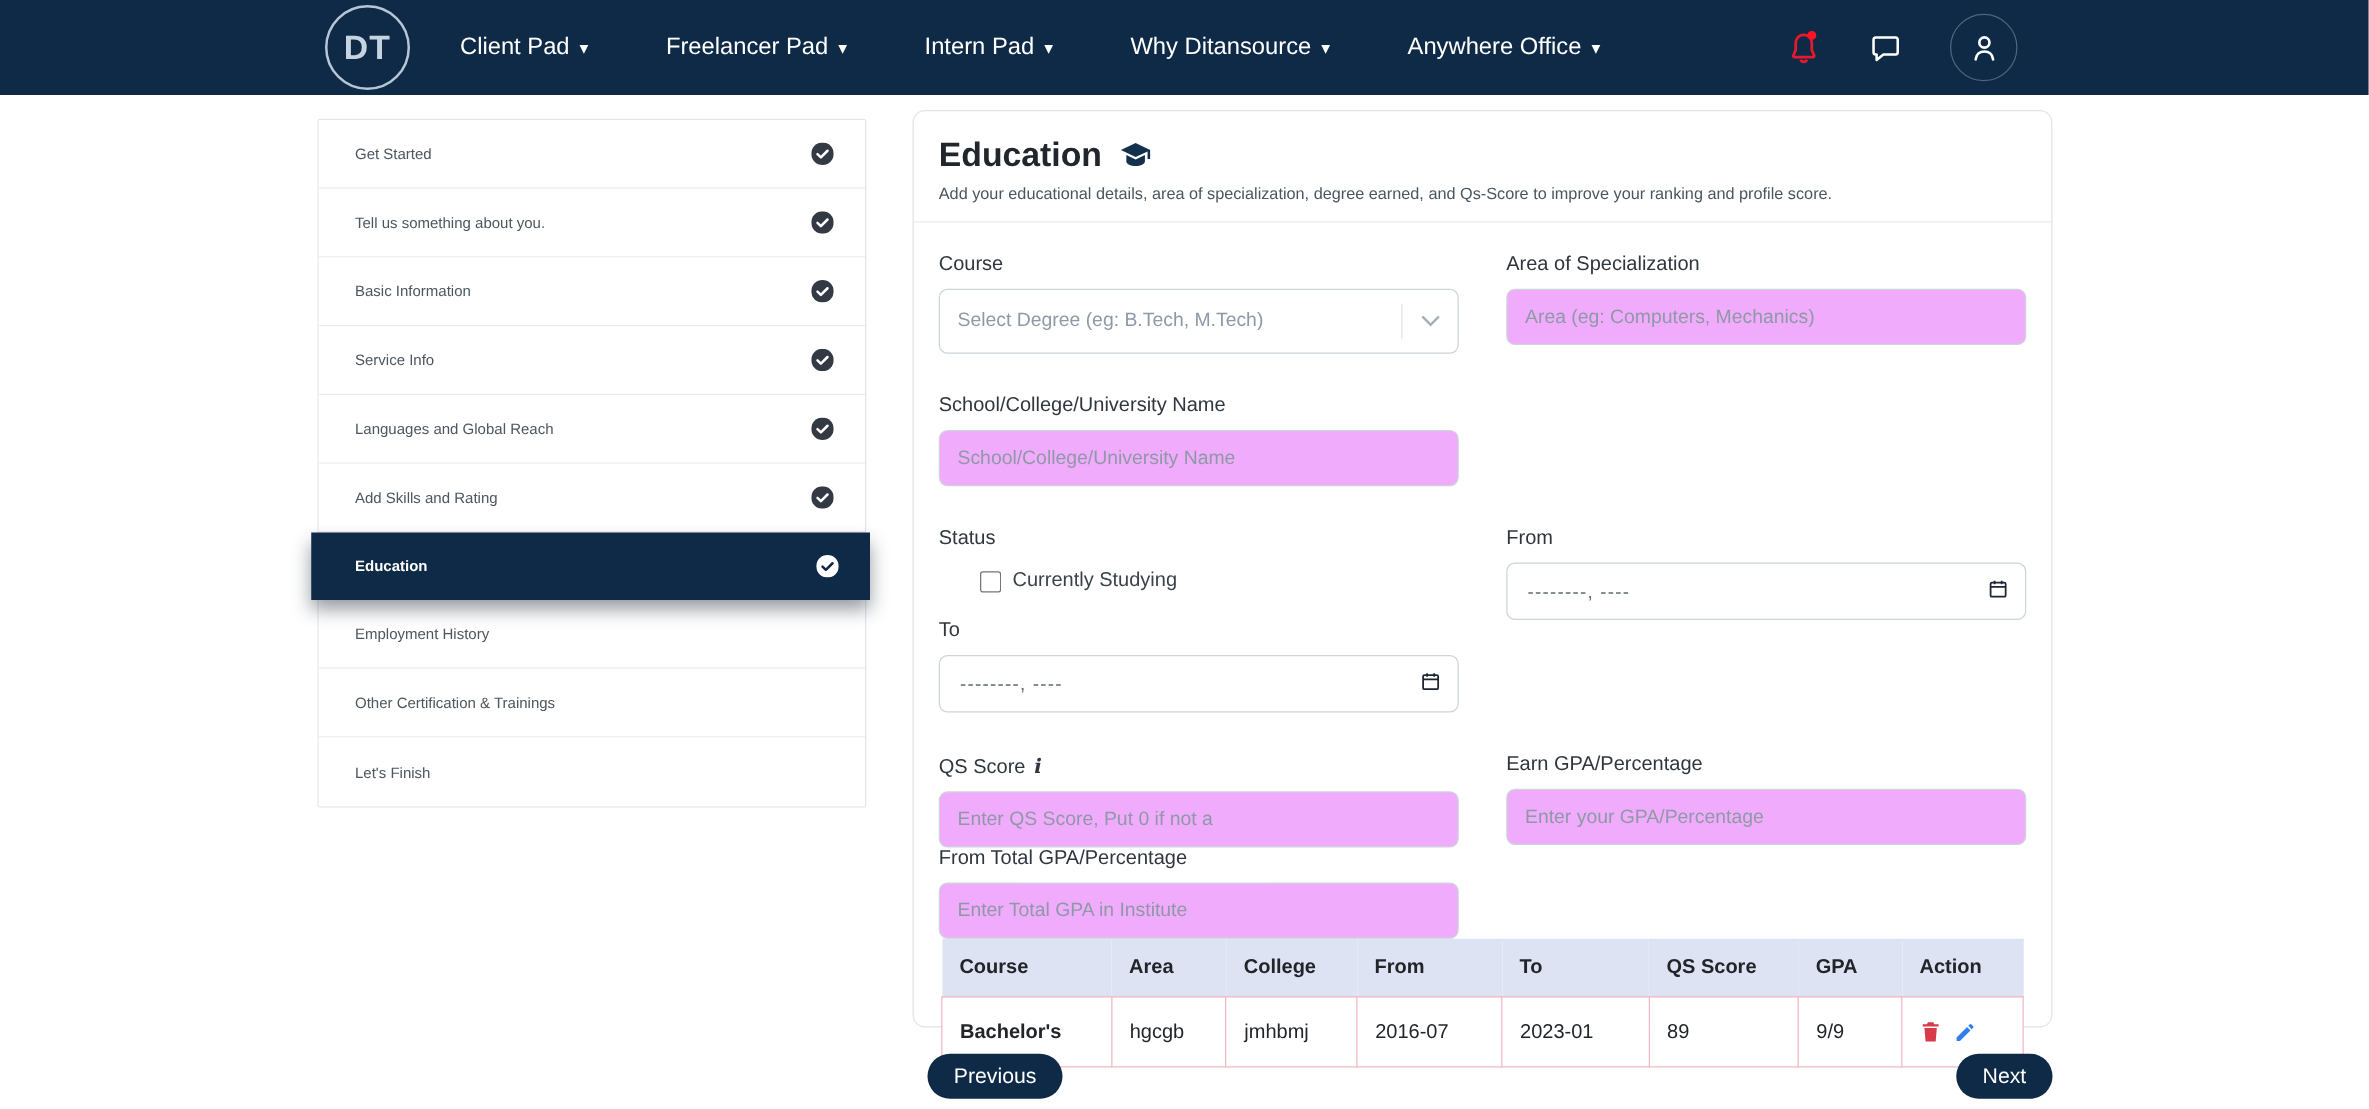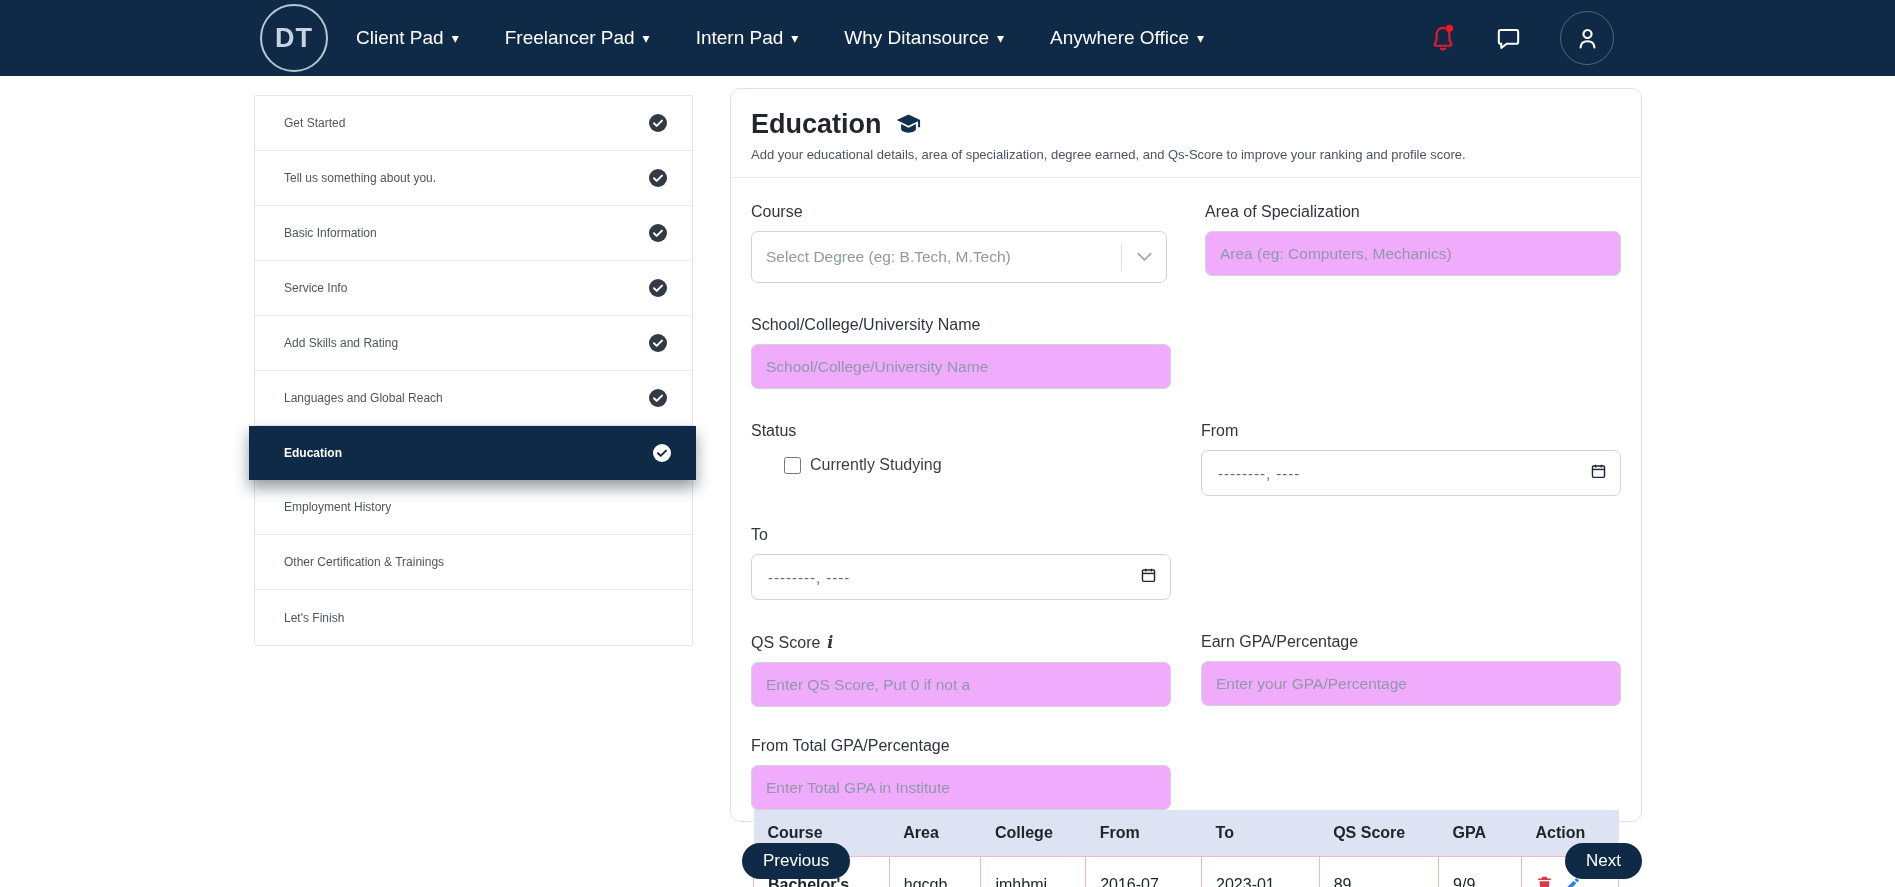--- a/index.html
+++ b/index.html
@@ -13,21 +13,21 @@
   .navbar {
     position:absolute; top:0; left:0; width:1895px; height:76px;
     background:#0e2a46; display:flex; align-items:center;
     padding:0 281px 0 260px;
   }
   .logo {
     width:68px; height:68px; border:2px solid #b6c6d6; border-radius:50%;
     display:flex; align-items:center; justify-content:center; flex:0 0 auto;
     color:#c6d4e2; font-weight:700; font-size:27px; letter-spacing:1px;
   }
-  .nav-menu { display:flex; align-items:flex-start; gap:46px; margin-left:28px; }
+  .nav-menu { display:flex; align-items:flex-start; gap:62px; margin-left:40px; }
   .nav-item {
     color:#ffffff; font-size:19px; font-weight:500; display:flex;
     align-items:center; gap:8px; cursor:pointer; white-space:nowrap;
   }
   .caret { font-size:14px; line-height:1; color:#ffffff; }
   .nav-icons { margin-left:auto; display:flex; align-items:center; gap:38px; }
   .icon-btn { display:flex; align-items:center; justify-content:center; cursor:pointer; }
   .avatar-circle {
     width:54px; height:54px; border-radius:50%; border:1px solid rgba(255,255,255,.28);
     display:flex; align-items:center; justify-content:center;
@@ -67,21 +67,21 @@
     font-size:27px; font-weight:700; color:#20262c;
     display:flex; align-items:center; gap:13px;
   }
   .grad-icon { display:flex; align-items:center; }
   .subtitle { font-size:13px; color:#4a5560; margin-top:7px; }
 
   .form-area { padding:25px 20px 0; }
   .form-label { font-size:16px; color:#2f363d; margin-bottom:10px; display:block; }
   .row2 { display:grid; grid-template-columns:1fr 1fr; column-gap:38px; }
   .row3 { display:grid; grid-template-columns:1fr 1fr; column-gap:38px; }
-  .mt { margin-top:33px;gap:30px; }
+  .mt { margin-top:33px; }
 
   .text-input {
     width:100%; height:45px; border:1px solid #ced4da; border-radius:7px;
     padding:0 14px; font-size:15.5px; color:#343a40; background:#f0abfc;
     font-family:"Liberation Sans", sans-serif; outline:none;
   }
   .text-input::placeholder { color:#8e99a6; opacity:1; }
 
   .select-box {
     width:100%; height:52px; border:1px solid #ced4da; border-radius:7px;
@@ -216,30 +216,30 @@
   <div class="side-item">
     <span class="label">Service Info</span>
     <span class="check">
         <svg width="18" height="18" viewBox="0 0 18 18">
           <circle cx="9" cy="9" r="9" fill="currentColor"></circle>
           <path d="M5 9.3l2.7 2.6L13 6.6" stroke="#fff" stroke-width="2" fill="none" stroke-linecap="round" stroke-linejoin="round"></path>
         </svg>
       </span>
   </div>
   <div class="side-item">
+    <span class="label">Languages and Global Reach</span>
+    <span class="check">
+        <svg width="18" height="18" viewBox="0 0 18 18">
+          <circle cx="9" cy="9" r="9" fill="currentColor"></circle>
+          <path d="M5 9.3l2.7 2.6L13 6.6" stroke="#fff" stroke-width="2" fill="none" stroke-linecap="round" stroke-linejoin="round"></path>
+        </svg>
+      </span>
+  </div>
+  <div class="side-item">
     <span class="label">Add Skills and Rating</span>
-    <span class="check">
-        <svg width="18" height="18" viewBox="0 0 18 18">
-          <circle cx="9" cy="9" r="9" fill="currentColor"></circle>
-          <path d="M5 9.3l2.7 2.6L13 6.6" stroke="#fff" stroke-width="2" fill="none" stroke-linecap="round" stroke-linejoin="round"></path>
-        </svg>
-      </span>
-  </div>
-  <div class="side-item">
-    <span class="label">Languages and Global Reach</span>
     <span class="check">
         <svg width="18" height="18" viewBox="0 0 18 18">
           <circle cx="9" cy="9" r="9" fill="currentColor"></circle>
           <path d="M5 9.3l2.7 2.6L13 6.6" stroke="#fff" stroke-width="2" fill="none" stroke-linecap="round" stroke-linejoin="round"></path>
         </svg>
       </span>
   </div>
   <div class="side-item active">
     <span class="label">Education</span>
     <span class="check">

